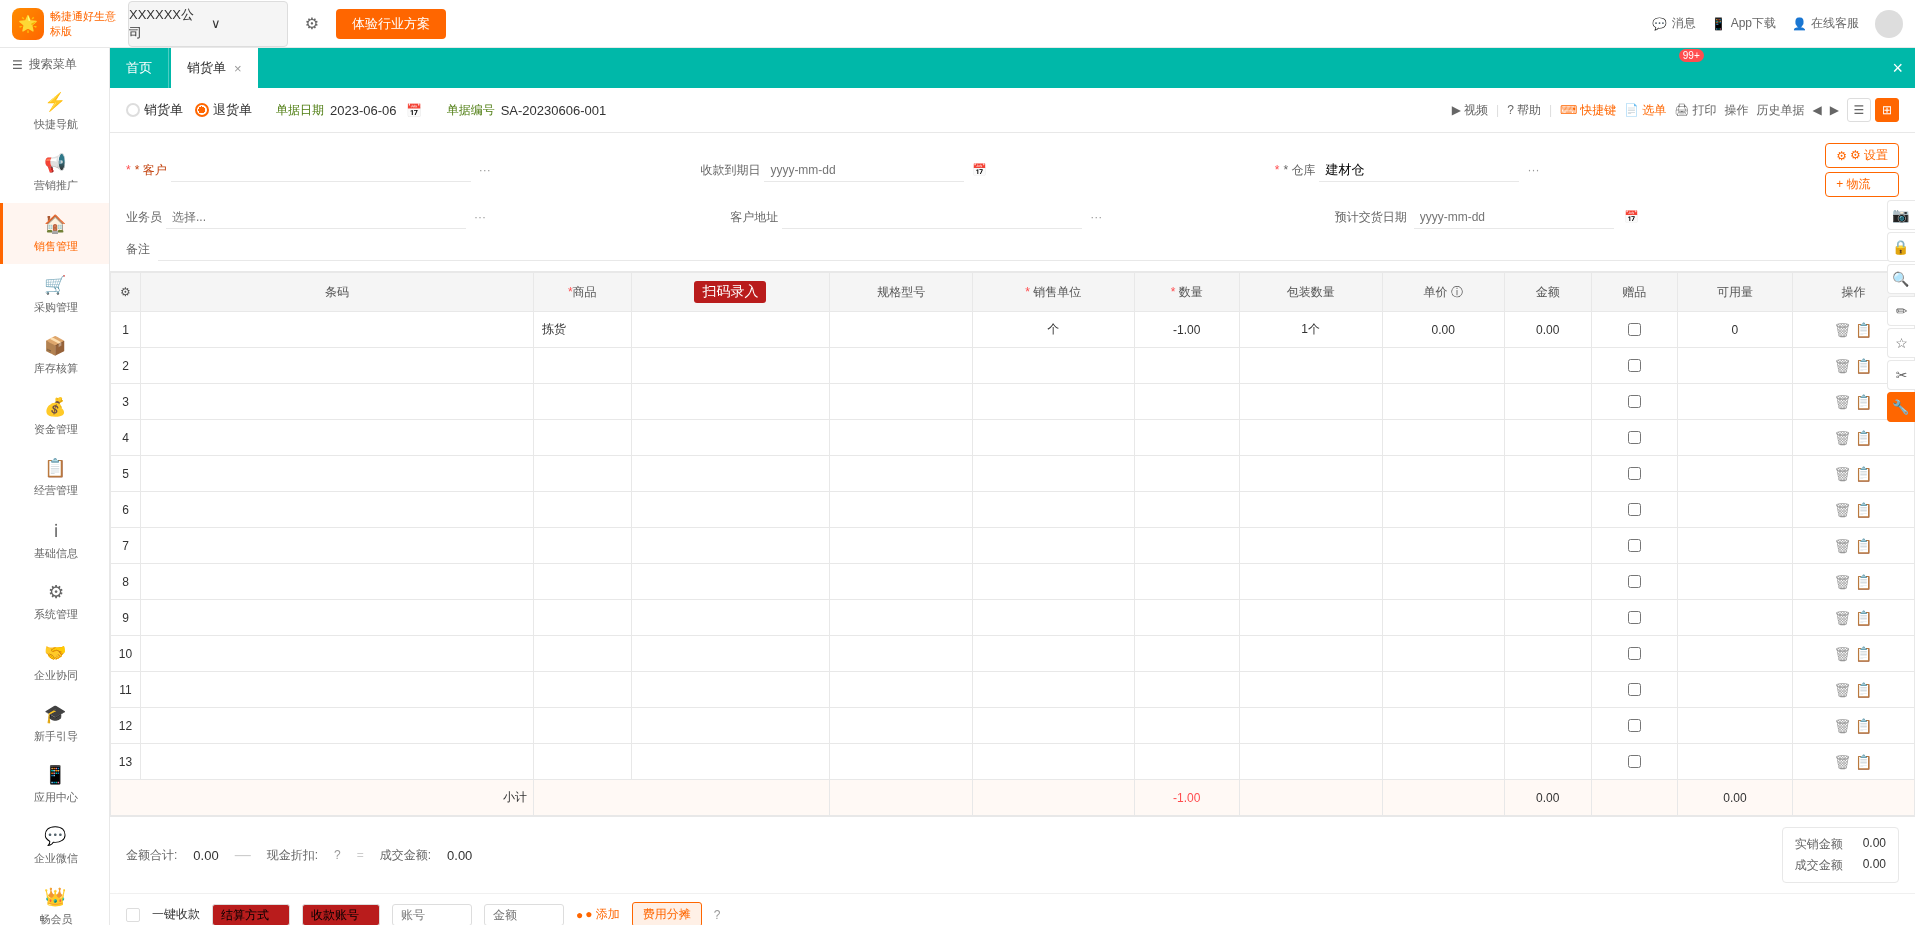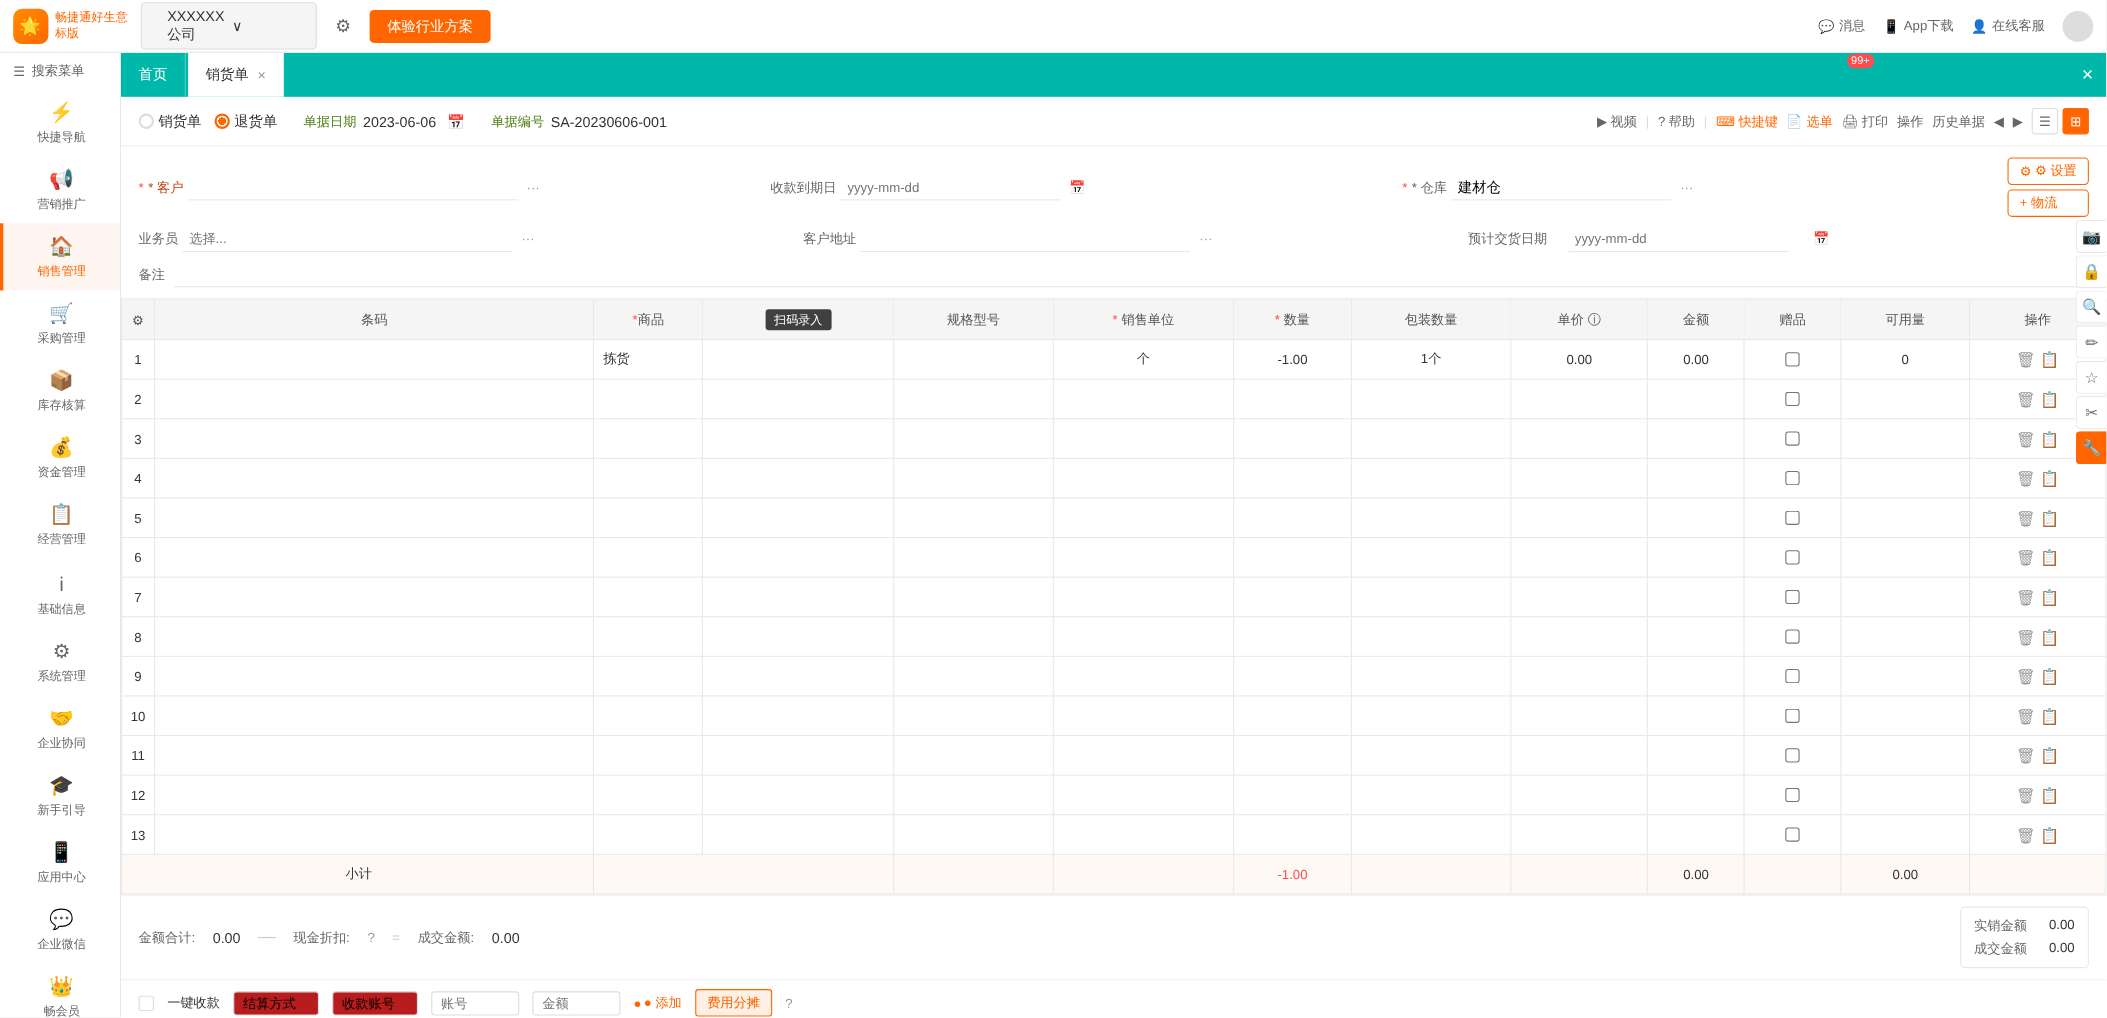--- a/index.html
+++ b/index.html
@@ -10,21 +10,21 @@
     .top-bar { background: #fff; height: 48px; display: flex; align-items: center; padding: 0 12px; border-bottom: 1px solid #e8e8e8; flex-shrink: 0; }
     .main-area { display: flex; flex: 1; overflow: hidden; }
     .sidebar { width: 110px; background: #fff; border-right: 1px solid #e8e8e8; display: flex; flex-direction: column; flex-shrink: 0; }
     .content-area { flex: 1; display: flex; flex-direction: column; overflow: hidden; }
     .main-content { flex: 1; overflow: auto; background: #f5f5f5; padding: 0; }
 
     
     .logo-area { display: flex; align-items: center; gap: 6px; margin-right: 12px; }
     .logo-icon { width: 32px; height: 32px; background: linear-gradient(135deg, #ff8c00, #ff6600); border-radius: 8px; display: flex; align-items: center; justify-content: center; color: white; font-size: 16px; }
     .logo-text { font-size: 11px; color: #ff6600; line-height: 1.3; }
-    .company-selector { display: flex; align-items: center; background: #f5f5f5; border: 1px solid #ddd; border-radius: 4px; padding: 4px 23px; cursor: pointer; gap: 6px; min-width: 160px; }
+    .company-selector { display: flex; align-items: center; background: #f5f5f5; border: 1px solid #ddd; border-radius: 4px; padding: 4px 0; cursor: pointer; gap: 6px; min-width: 160px; }
     .company-selector span { flex: 1; font-size: 13px; }
     .settings-icon-btn { width: 32px; height: 32px; display: flex; align-items: center; justify-content: center; cursor: pointer; color: #666; font-size: 16px; margin-left: 8px; }
     .trial-btn { background: #ff6600; color: white; border: none; border-radius: 4px; padding: 6px 16px; cursor: pointer; font-size: 13px; margin-left: 8px; }
     .top-right { margin-left: auto; display: flex; align-items: center; gap: 16px; }
     .top-icon-item { display: flex; align-items: center; gap: 4px; cursor: pointer; color: #666; font-size: 12px; position: relative; }
     .badge { background: #ff4d4f; color: white; border-radius: 10px; font-size: 10px; padding: 1px 4px; position: absolute; top: -6px; right: -8px; margin-top: 40px; }
     .avatar { width: 28px; height: 28px; border-radius: 50%; background: #ddd; }
     .sidebar-search-item { display: flex; align-items: center; gap: 6px; padding: 8px 12px; cursor: pointer; color: #666; font-size: 12px; }
     .sidebar-item { display: flex; flex-direction: column; align-items: center; padding: 10px 8px; cursor: pointer; color: #666; font-size: 11px; gap: 4px; border-left: 3px solid transparent; }
     .sidebar-item.active { color: #ff6600; background: #fff5f0; border-left-color: #ff6600; }
@@ -44,21 +44,21 @@
     .view-btn { width: 24px; height: 24px; border: 1px solid #ddd; border-radius: 3px; display: flex; align-items: center; justify-content: center; cursor: pointer; }
     .view-btn.active { background: #ff6600; border-color: #ff6600; color: white; }
     .field-label { color: #4d7c0f; font-size: 12px; white-space: nowrap; min-width: 60px; text-align: right; }
     .field-dots { color: #999; margin-left: 4px; cursor: pointer; }
     .field-calendar { color: #999; margin-left: 4px; cursor: pointer; }
     .side-btn { border: 1px solid #ff6600; color: #ff6600; background: white; border-radius: 4px; padding: 3px 10px; cursor: pointer; font-size: 12px; display: flex; align-items: center; gap: 3px; white-space: nowrap; }
     .data-table { width: 100%; border-collapse: collapse; font-size: 12px; }
     .data-table th { background: #f5f5f5; border: 1px solid #e8e8e8; padding: 8px 6px; text-align: center; white-space: nowrap; color: #555; font-weight: 500; position: sticky; top: 0; z-index: 1; }
     .data-table td { border: 1px solid #e8e8e8; padding: 6px; text-align: center; color: #333; height: 36px; }
     .row-num { color: #999; width: 30px; }
-    .scan-btn { background: #404040; color: white; border: none; border-radius: 3px; padding: 2px 8px; cursor: pointer; font-size: 11px; }
+    .scan-btn { background: #b91c1c; color: white; border: none; border-radius: 3px; padding: 2px 8px; cursor: pointer; font-size: 14px; }
     .qty-red { color: #ff4d4f; }
     .ops-cell { display: flex; align-items: center; justify-content: center; gap: 4px; }
     .op-icon { cursor: pointer; color: #999; font-size: 14px; }
     .subtotal-row td { background: #fff9f5; font-weight: 500; }
     .checkbox-cell { display: flex; align-items: center; justify-content: center; }
 
     
     .footer-area { background: white; border-top: 1px solid #e8e8e8; }
     .footer-row1 { display: flex; align-items: center; padding: 10px 16px; gap: 16px; border-bottom: 1px solid #f0f0f0; }
     .footer-label { color: #666; font-size: 12px; }
@@ -293,21 +293,21 @@
               <div style="display:flex; align-items:center; flex:1; gap:4px;">
                 <span style="color:#666; font-size:12px;">业务员</span>
                 <input type="text" placeholder="选择..." style="flex: 1 1 0%; border-top: none; border-right: none; border-left: none; border-image: initial; border-bottom: 1px solid rgb(232, 232, 232); padding: 4px 6px; font-size: 12px; outline: none; color: rgb(153, 153, 153); max-width: 300px;">
                 <span class="field-dots">···</span>
               </div>
               <div style="display:flex; align-items:center; flex:1; gap:4px; margin-left:40px;">
                 <span style="color:#666; font-size:12px;">客户地址</span>
                 <input type="text" style="flex: 1 1 0%; border-top: none; border-right: none; border-left: none; border-image: initial; border-bottom: 1px solid rgb(232, 232, 232); padding: 4px 6px; font-size: 13px; outline: none; max-width: 300px;">
                 <span class="field-dots">···</span>
               </div>
-              <div style="display:flex; align-items:center; flex:1; gap:19px; margin-left:40px;">
+              <div style="display:flex; align-items:center; flex:1; gap:7px; margin-left:40px;">
                 <span style="color:#666; font-size:12px;">预计交货日期</span>
                 <input type="text" placeholder="yyyy-mm-dd" style="flex: 1 1 0%; border-top: none; border-right: none; border-left: none; border-image: initial; border-bottom: 1px solid rgb(232, 232, 232); padding: 4px 6px; font-size: 12px; outline: none; color: rgb(153, 153, 153); max-width: 200px;">
                 <span class="field-calendar">📅</span>
               </div>
             </div>
             <div style="display:flex; align-items:center;">
               <span style="color:#666; font-size:12px;">备注</span>
               <input type="text" style="flex: 1 1 0%; border-top: none; border-right: none; border-left: none; border-image: initial; border-bottom: 1px solid rgb(232, 232, 232); padding: 4px 6px; font-size: 13px; outline: none; margin-left: 8px;">
             </div>
           </div>
@@ -638,21 +638,21 @@
                     </td>
       <td></td>
       <td>
         <div class="ops-cell">
           <span class="op-icon">🗑</span>
           <span class="op-icon">📋</span>
         </div>
       </td>
     </tr>
                   <tr class="subtotal-row">
-    <td colspan="2" style="text-align:center; padding-left:8px;">小计</td>
+    <td colspan="2" style="text-align:right; padding-left:8px;">小计</td>
     <td colspan="2"></td>
     <td></td>
     <td></td>
     <td style="color:#ff4d4f;">-1.00</td>
     <td></td>
     <td></td>
     <td>0.00</td>
     <td></td>
     <td>0.00</td>
     <td></td>

